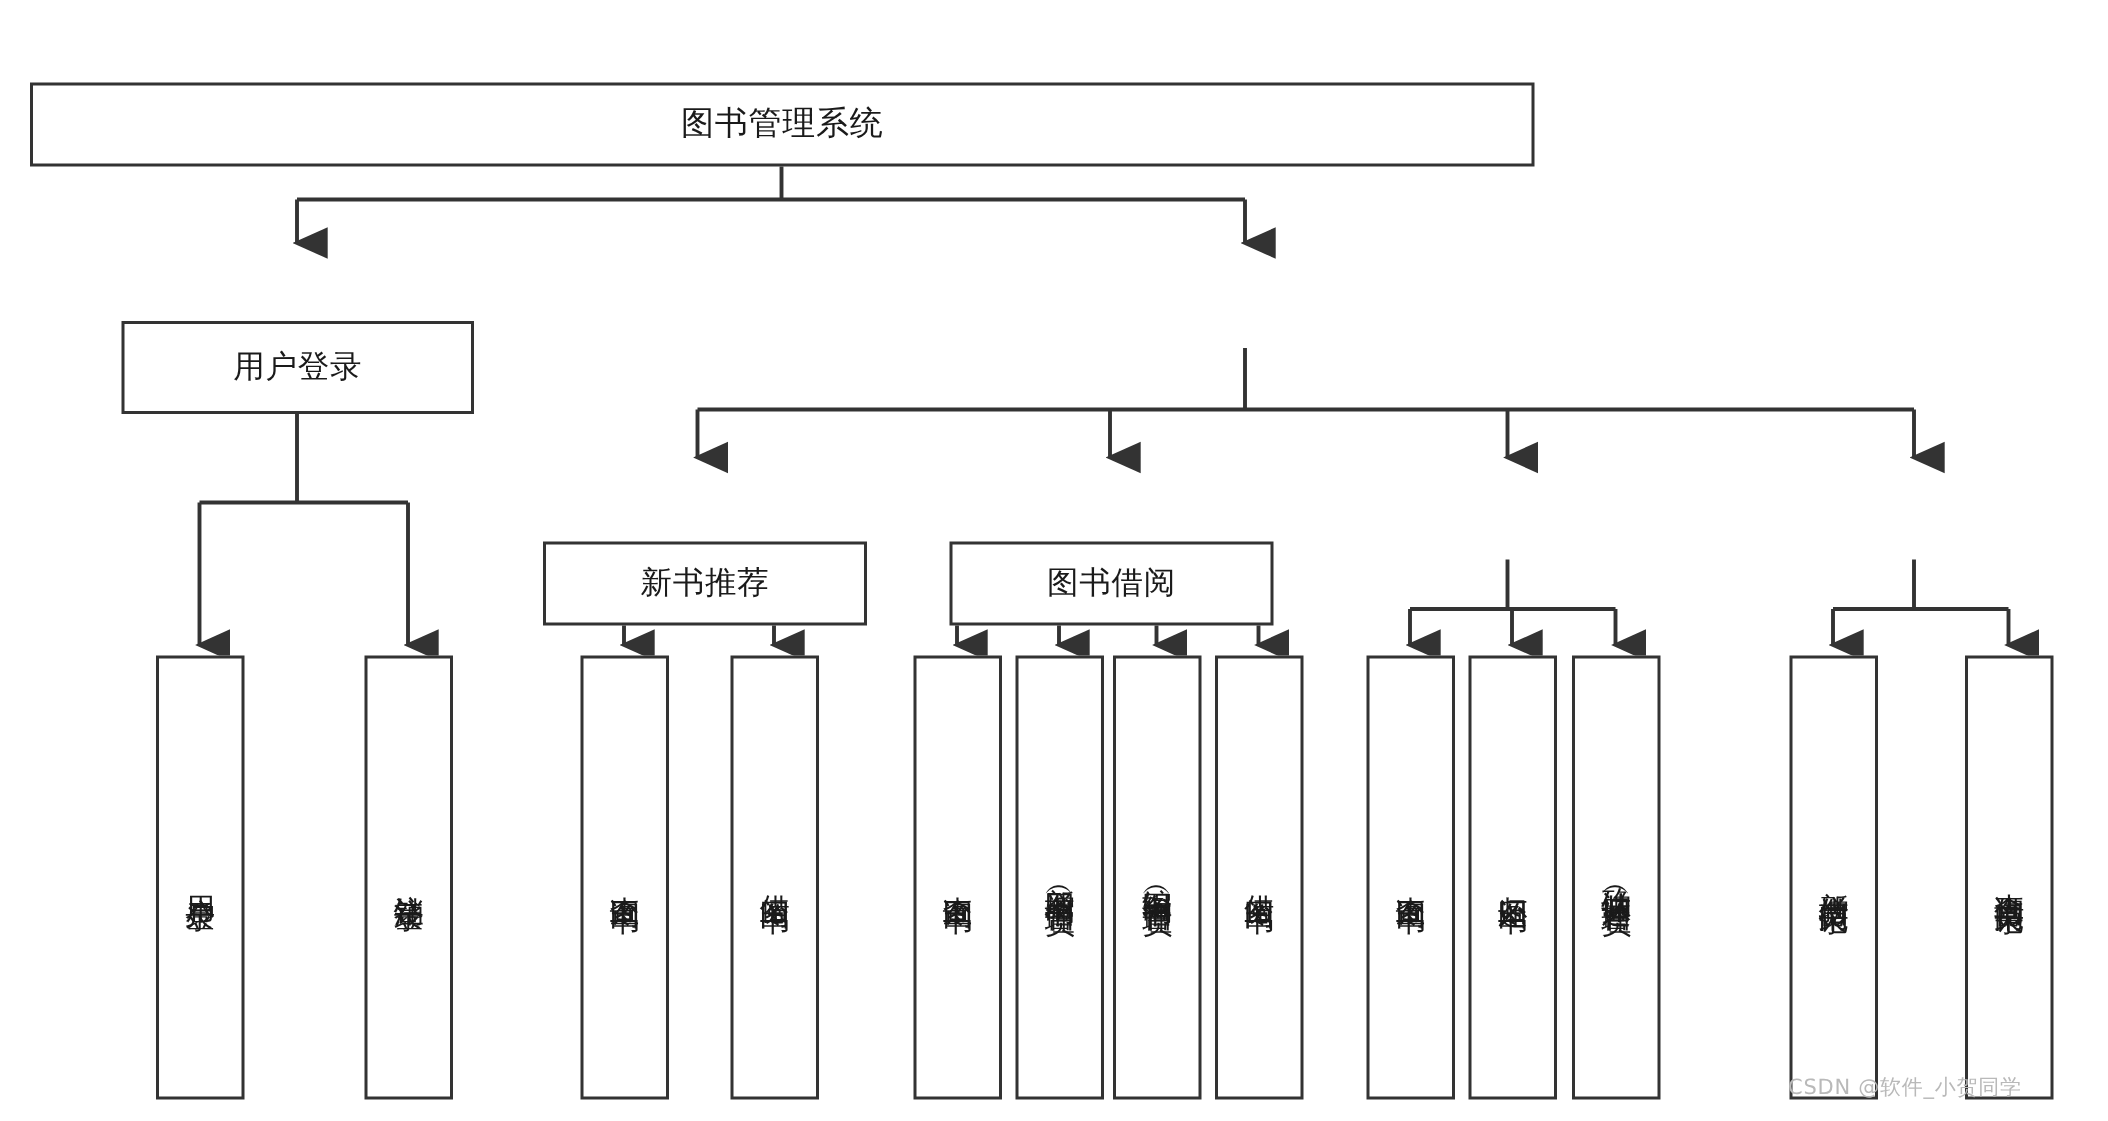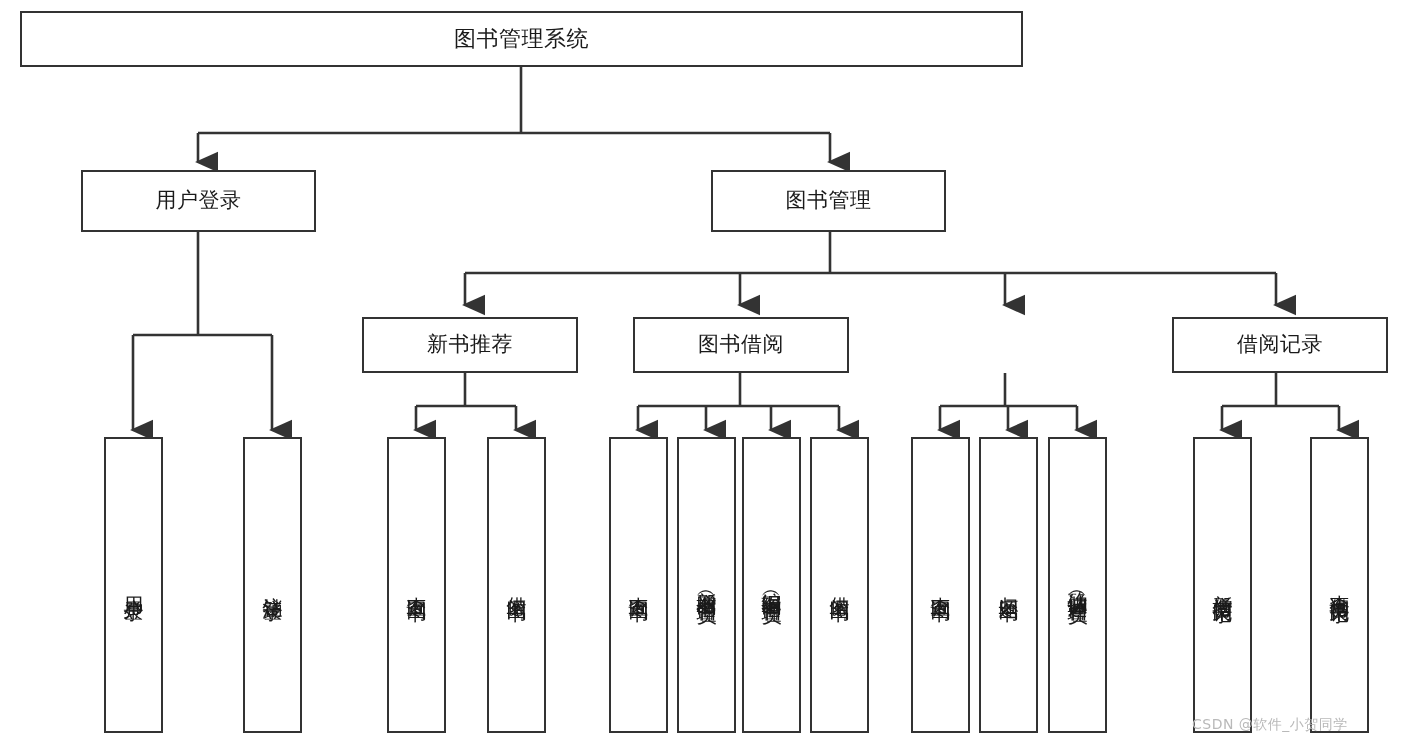--- a/index.html
+++ b/index.html
@@ -29,20 +29,21 @@
     display: flex;
     align-items: center;
     justify-content: center;
     color: #1a1a1a;
   }
   .node-h {
     font-size: 21px;
     letter-spacing: 0.5px;
     line-height: 1.2;
     white-space: nowrap;
+    margin-top: 44px;
   }
   .node-v {
     writing-mode: vertical-rl;
     text-orientation: upright;
     font-size: 20px;
     line-height: 1.35;
     letter-spacing: 2px;
     padding: 4px 0;
     text-align: center;
     align-items: center;
@@ -131,36 +132,30 @@
   </svg>
 
   <div class="node node-h" id="root-node" style="left:20px; top:11px; width:1003px; height:56px;">
     <span>图书管理系统</span>
   </div>
 
   <div class="node node-h" style="left:81px; top:170px; width:235px; height:62px;">
     <span>用户登录</span>
   </div>
 
-  <div class="node node-h" style="left:711px; top:170px; width:235px; height:62px;">
-    <span>图书管理</span>
-  </div>
 
   <div class="node node-h" style="left:362px; top:317px; width:216px; height:56px;">
     <span>新书推荐</span>
   </div>
 
   <div class="node node-h" style="left:633px; top:317px; width:216px; height:56px;">
     <span>图书借阅</span>
   </div>
 
 
-  <div class="node node-h" style="left:1172px; top:317px; width:216px; height:56px;">
-    <span>借阅记录</span>
-  </div>
 
   <div class="node node-v" style="left:104px; top:437px; width:59px; height:296px;">
     <span>用户登录</span>
   </div>
 
   <div class="node node-v" style="left:243px; top:437px; width:59px; height:296px;">
     <span>注销登录</span>
   </div>
 
   <div class="node node-v" style="left:387px; top:437px; width:59px; height:296px;">

